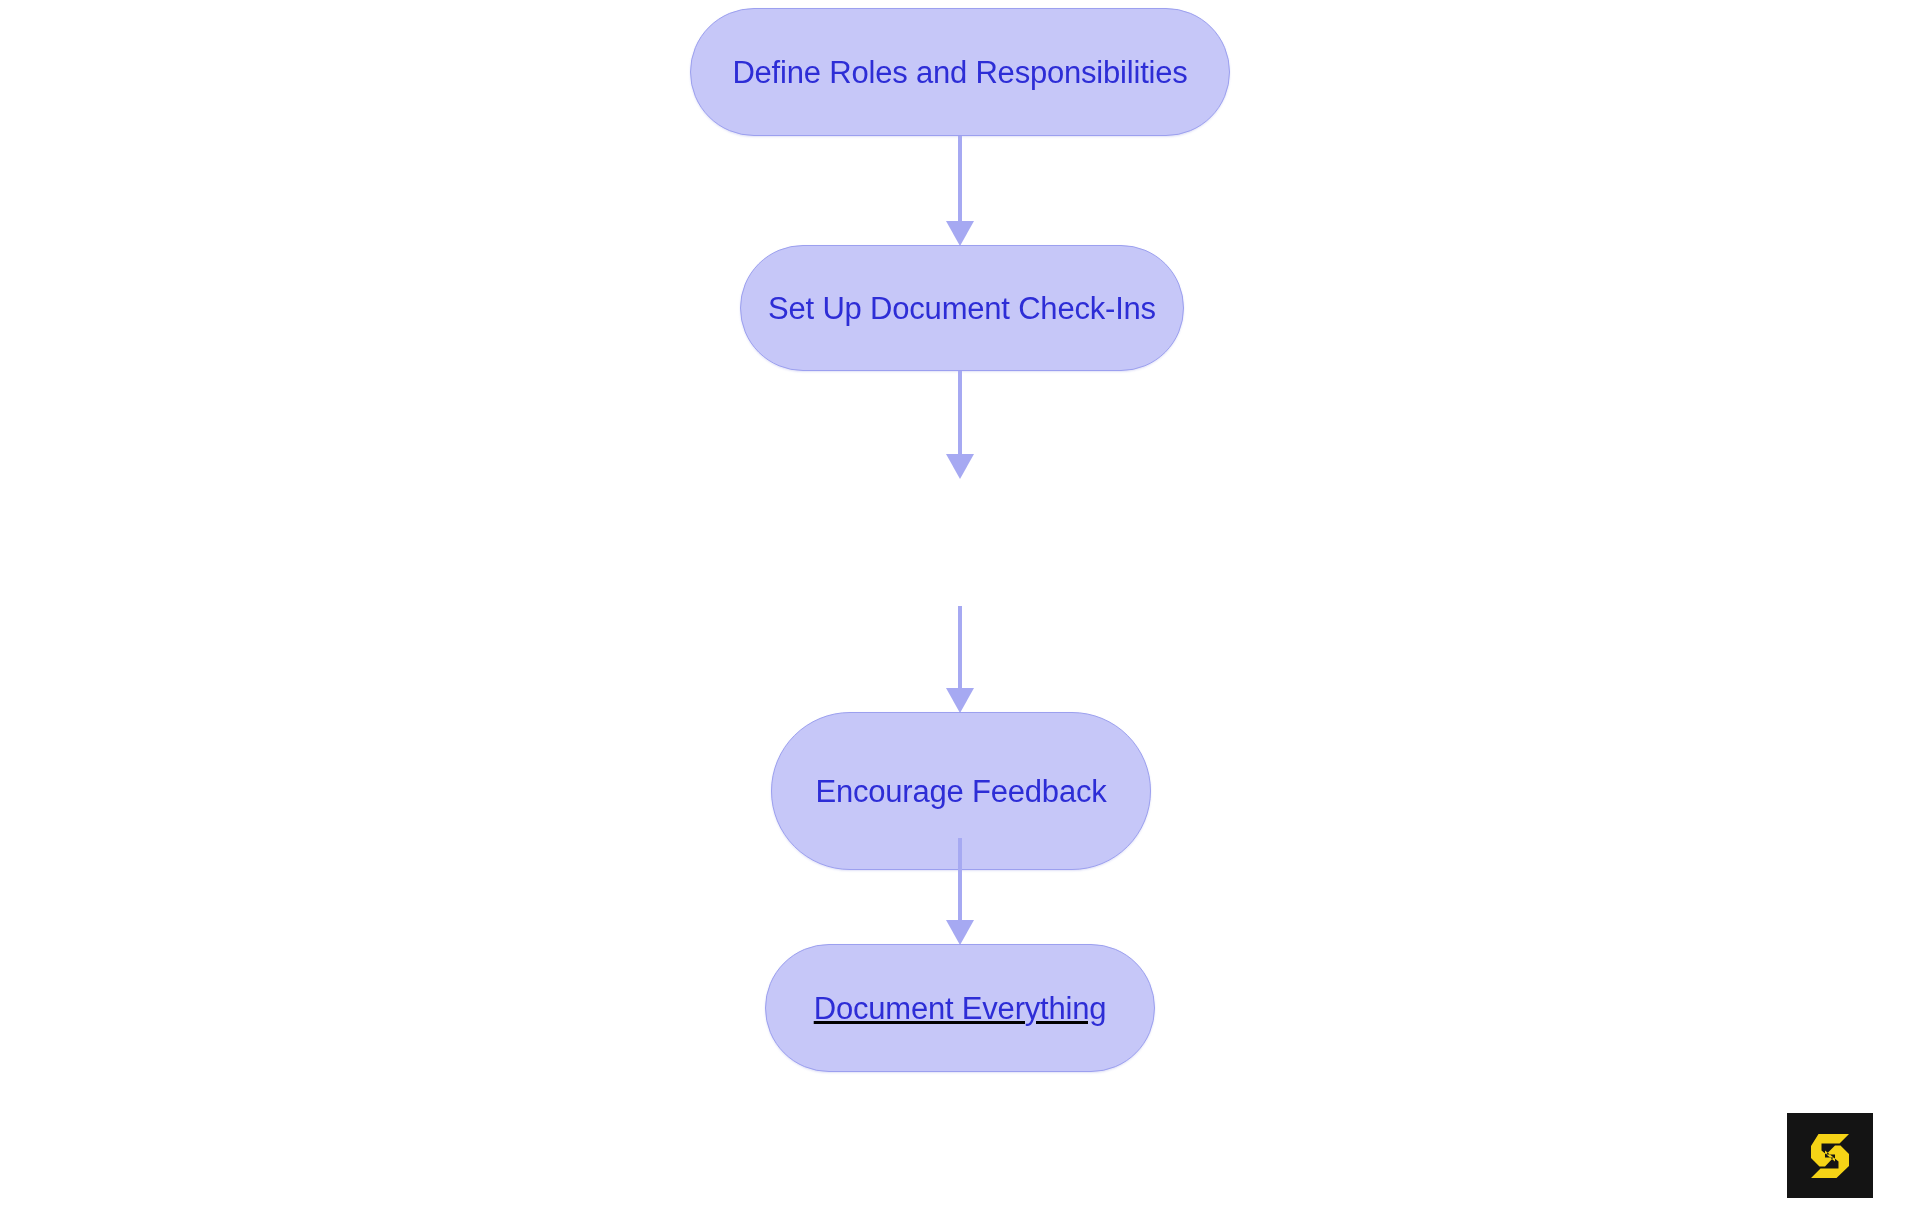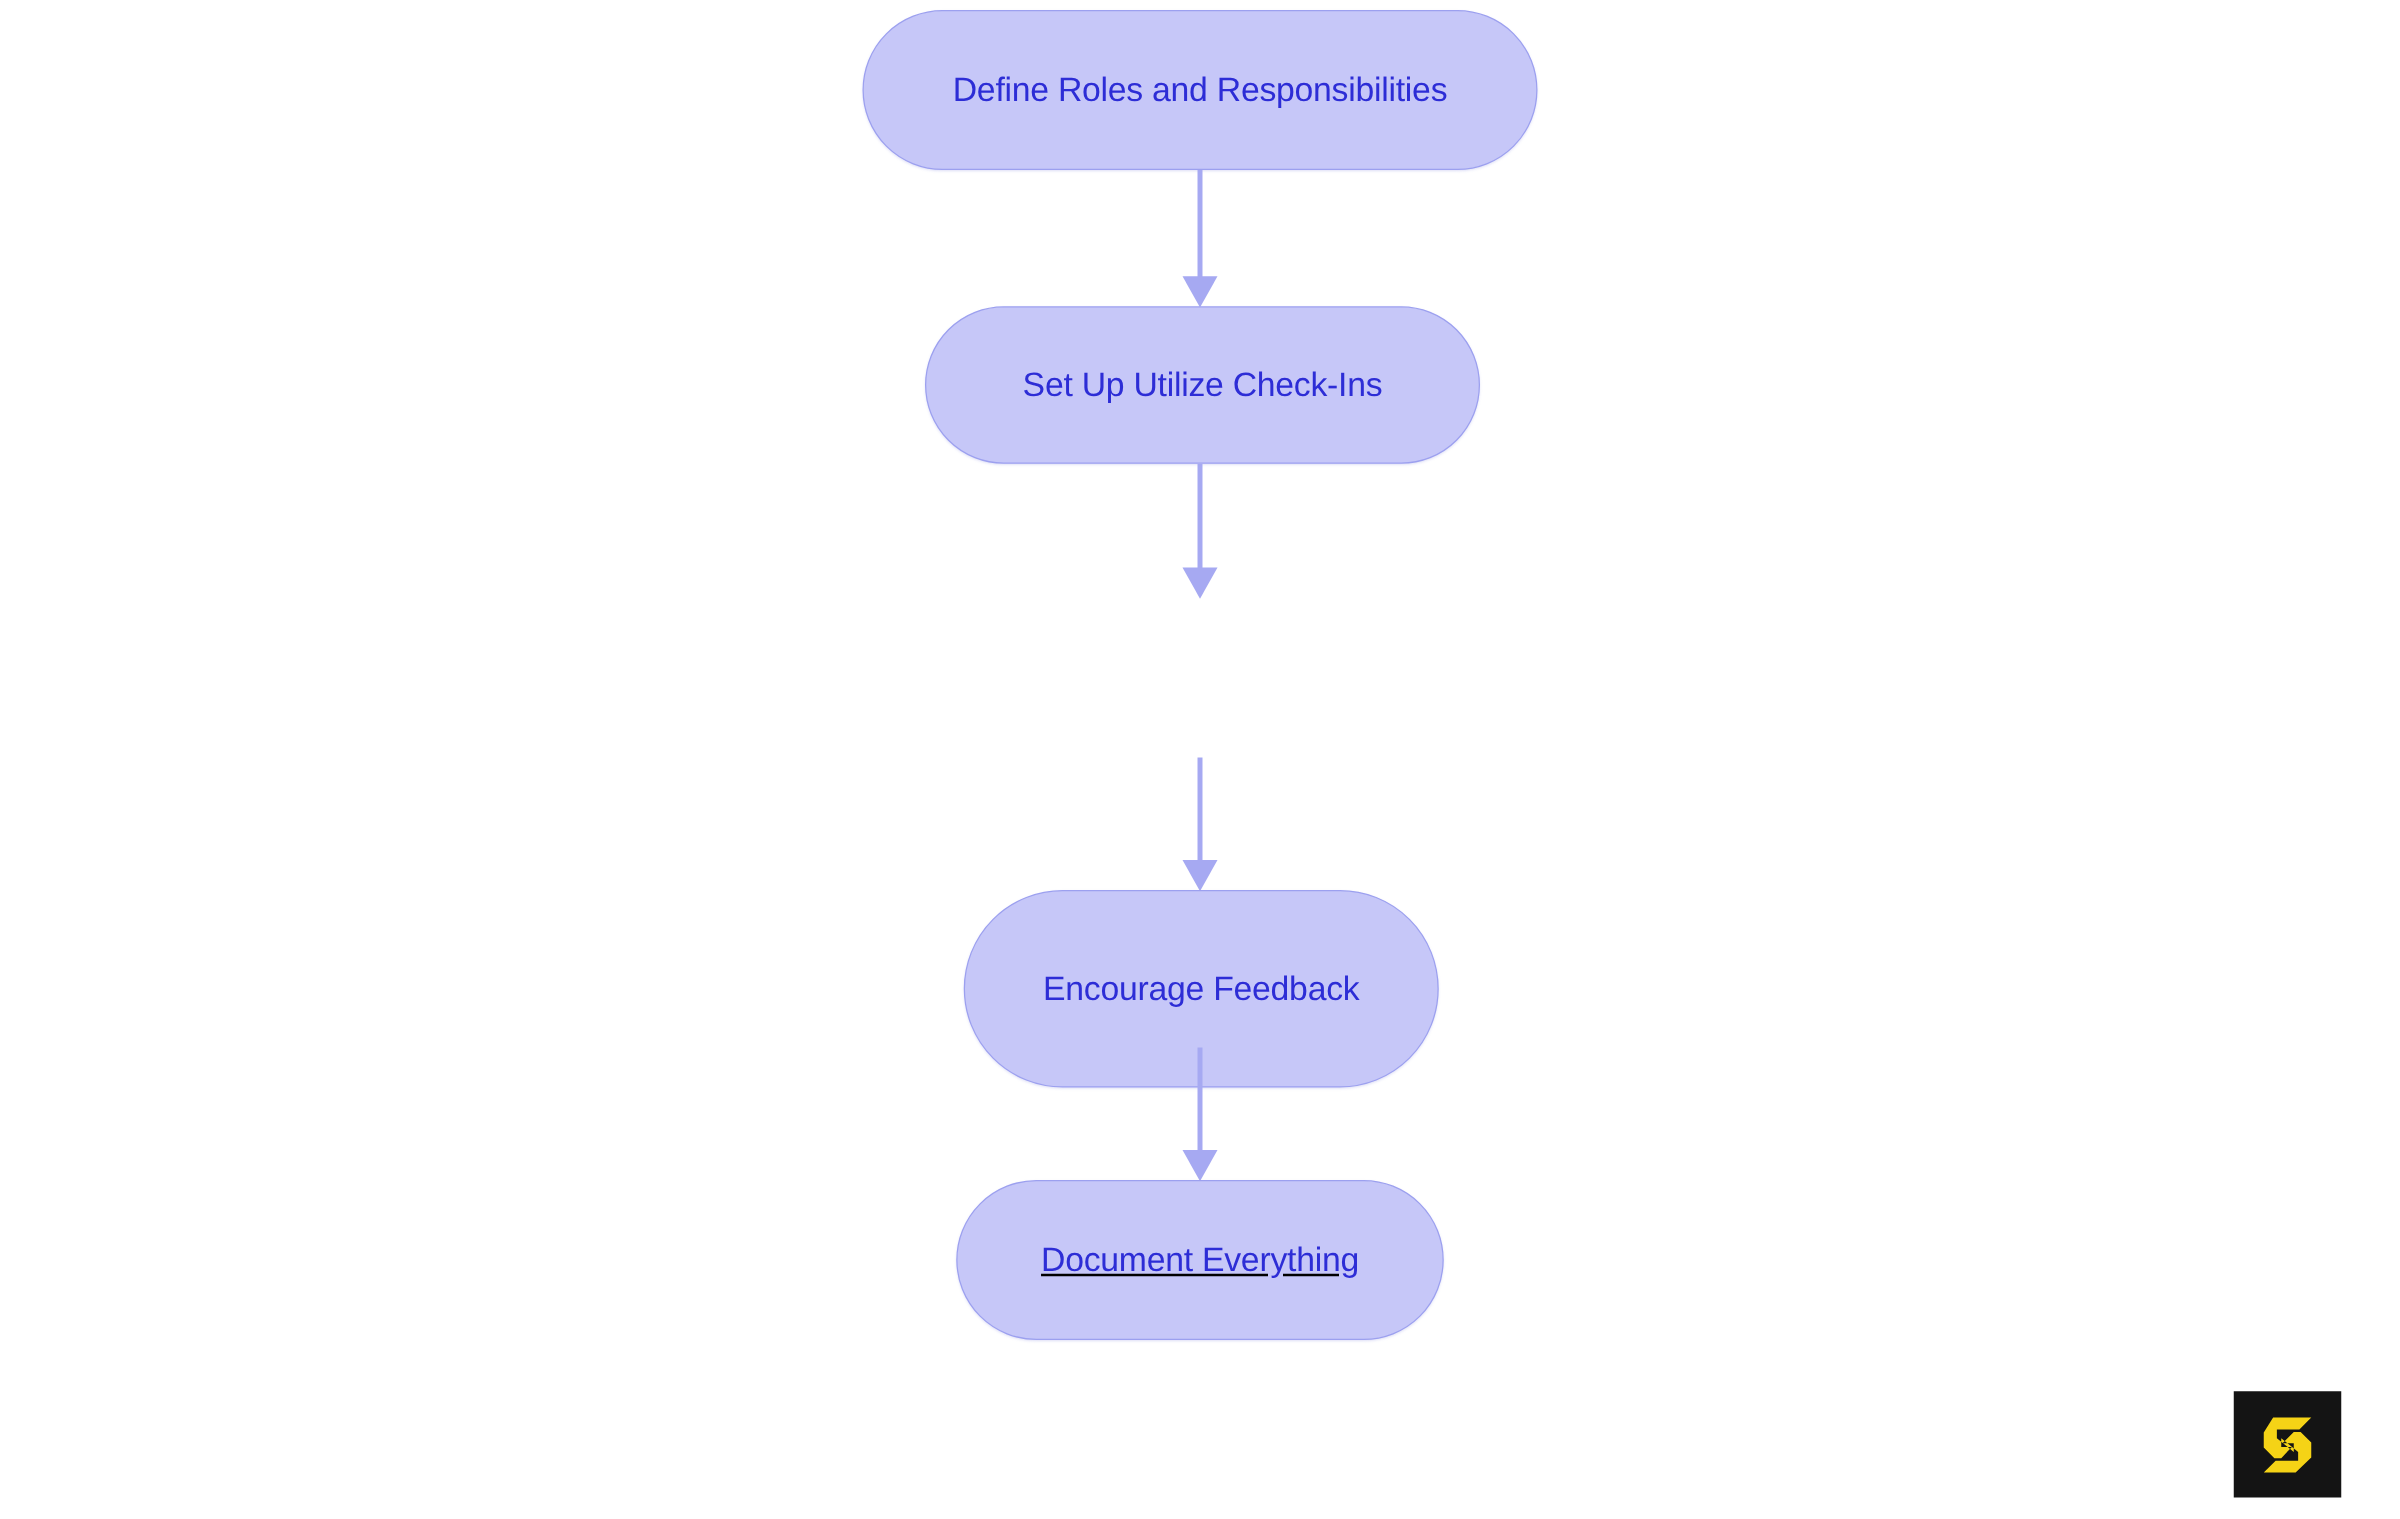--- a/index.html
+++ b/index.html
@@ -38,21 +38,21 @@
     align-items: center;
     justify-content: center;
     border-radius: 9999px;
     background: #c6c7f8;
     border: 1.6px solid #9ca0ef;
     box-shadow: 0 1px 2px rgba(120,124,220,0.22);
   }
 
   .node-label {
     font-family: "Liberation Sans", sans-serif;
-    font-size: 27px;
+    font-size: 31px;
     font-weight: 400;
     letter-spacing: -0.2px;
     color: #2d2dd6;
     white-space: nowrap;
     line-height: 1;
     user-select: none;
   }
 
   .connector {
     position: absolute;
@@ -103,21 +103,21 @@
     </div>
 
     <div class="connector conn-1">
       <svg width="60" height="110" viewBox="0 0 60 110" xmlns="http://www.w3.org/2000/svg">
         <line x1="30" y1="0" x2="30" y2="88" stroke="#a6a9f2" stroke-width="4"></line>
         <polygon points="16,85 44,85 30,110" fill="#a6a9f2"></polygon>
       </svg>
     </div>
 
     <div class="node node-2">
-      <span class="node-label">Set Up Utilize Check-Ins</span>
+      <span class="node-label">Set Up Document Check-Ins</span>
     </div>
 
     <div class="connector conn-2">
       <svg width="60" height="108" viewBox="0 0 60 108" xmlns="http://www.w3.org/2000/svg">
         <line x1="30" y1="0" x2="30" y2="86" stroke="#a6a9f2" stroke-width="4"></line>
         <polygon points="16,83 44,83 30,108" fill="#a6a9f2"></polygon>
       </svg>
     </div>
 
 

